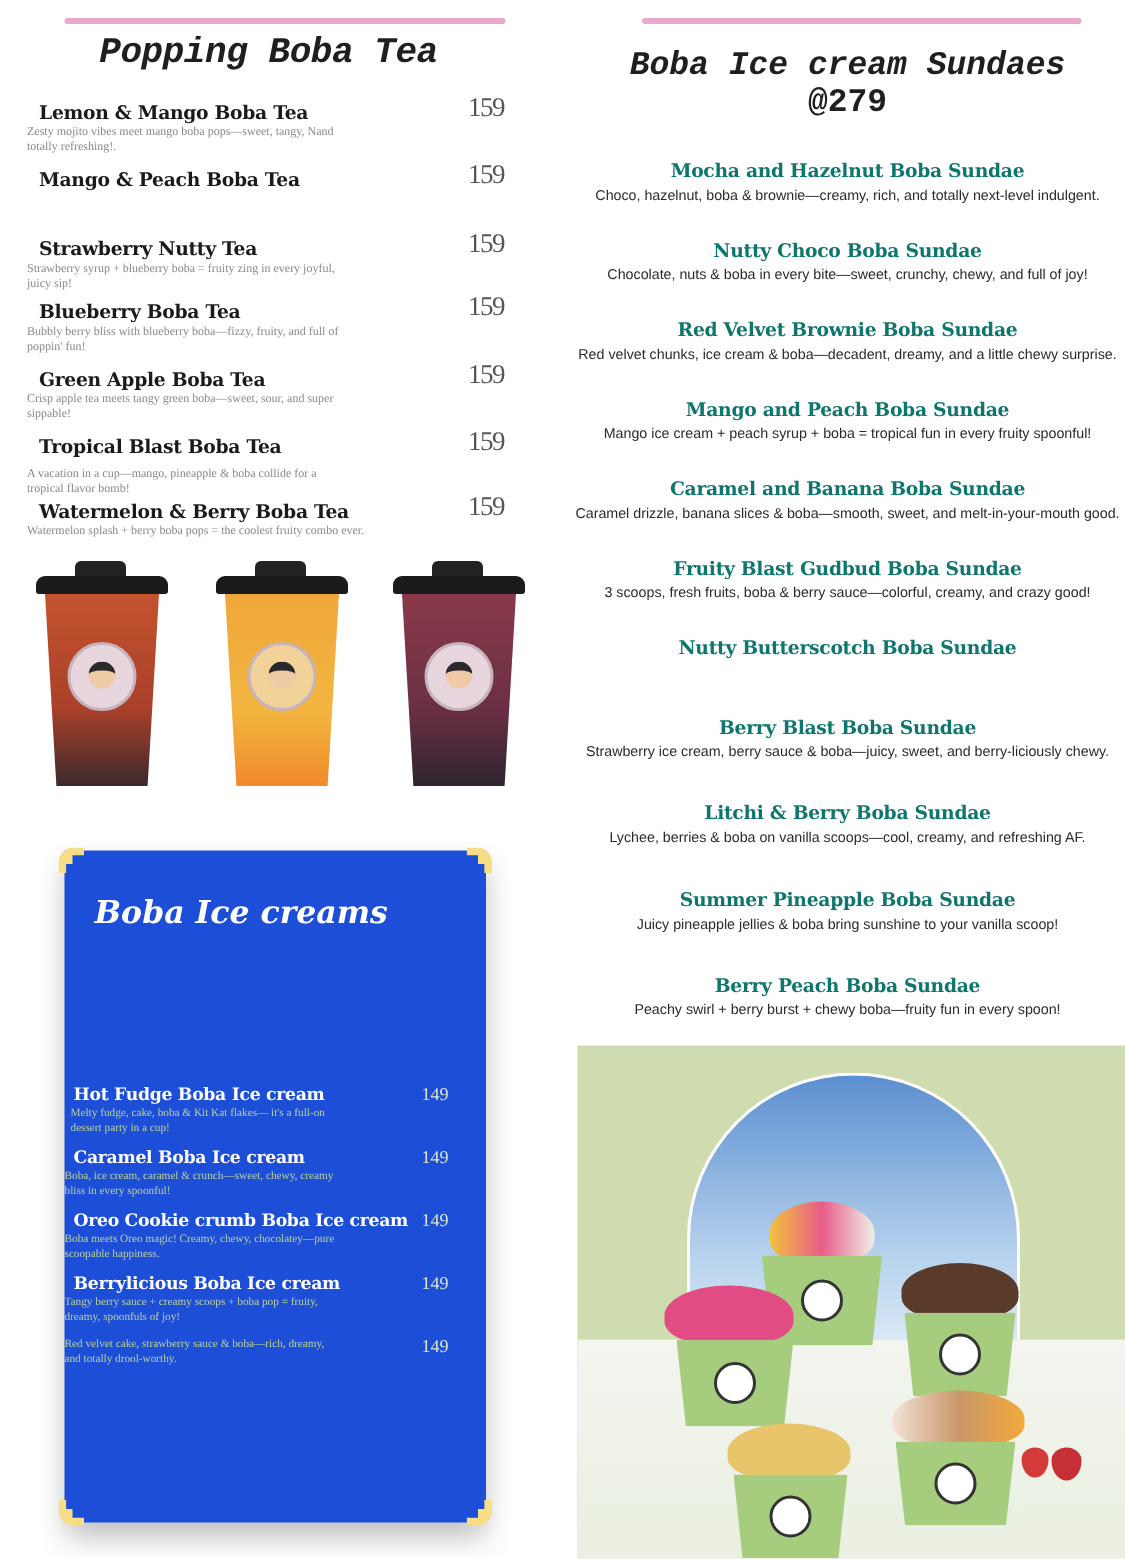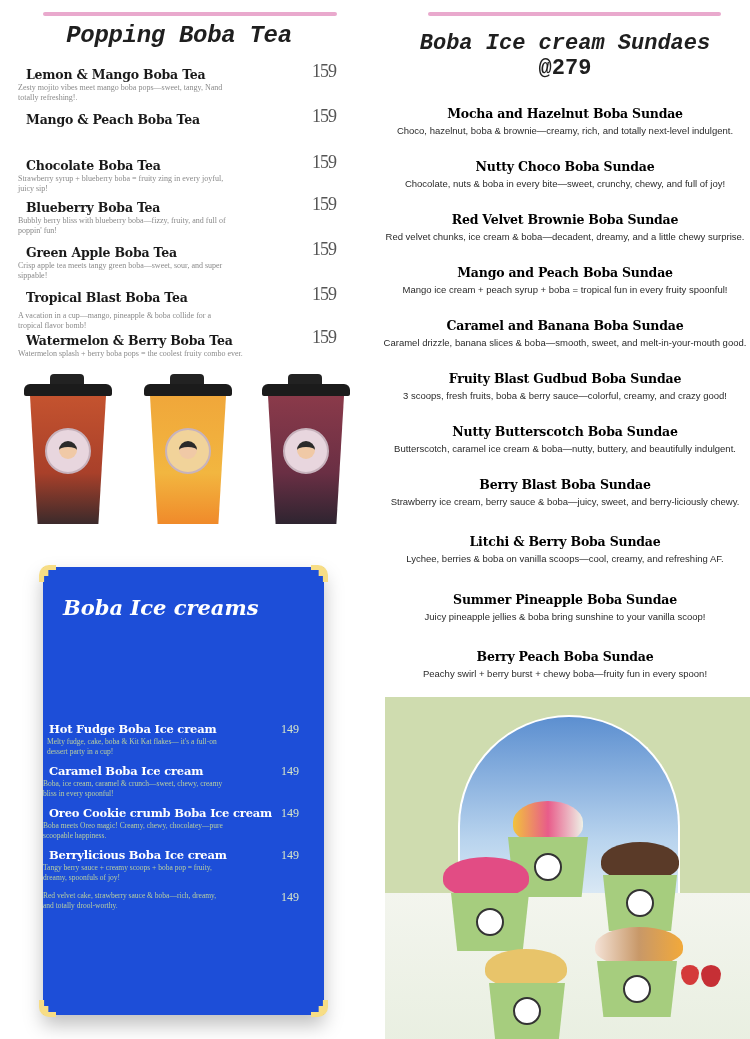--- a/index.html
+++ b/index.html
@@ -35,21 +35,21 @@
     .corner.br { right: -4px; bottom: -2px; border-bottom-right-radius: 10px; clip-path: polygon(70% 0,100% 0,100% 100%,0 100%,0 70%,45% 70%,45% 35%,70% 35%); }
     #ice-title { position: absolute; left: 20px; top: 28px; font-family: "DejaVu Serif", serif; font-style: italic; font-weight: bold; font-size: 21px; color: #ffffff; }
     .ice-item { position: absolute; left: 0; width: 262px; }
     .ice-name { font-family: "DejaVu Serif", serif; font-weight: bold; font-size: 11.5px; color: #ffffff; padding-left: 6px; letter-spacing: -0.2px; }
     .ice-desc { font-family: "Liberation Serif", serif; font-size: 7.5px; color: #b8cfa0; line-height: 10px; width: 180px; margin-top: 1px; }
     .ice-price { position: absolute; right: 6px; top: 0; font-family: "Liberation Serif", serif; font-size: 12px; color: #d8e6c8; }
 
     
     #sundae-title { position: absolute; left: 385px; width: 360px; top: 31px; font-size: 22px; line-height: 25px; }
     .sundae { position: absolute; left: 380px; width: 370px; text-align: center; }
-    .sundae-name { font-family: "DejaVu Serif", serif; font-size: 12.5px; color: #000000; font-weight: bold; letter-spacing: -0.2px; }
+    .sundae-name { font-family: "DejaVu Serif", serif; font-size: 12.5px; color: #0f766e; font-weight: bold; letter-spacing: -0.2px; }
     .sundae-desc { font-family: "Liberation Sans", sans-serif; font-size: 9.5px; color: #2a2a2a; margin-top: 4px; }
 
     
     .photo { position: absolute; left: 385px; top: 697px; width: 365px; height: 342px; background: #cfdcaf; overflow: hidden; }
     .photo .floor { position: absolute; left: 0; top: 196px; width: 100%; height: 150px; background: linear-gradient(#f3f5ee, #e9efe1); }
     .photo .arch { position: absolute; left: 73px; top: 18px; width: 222px; height: 178px; border-radius: 111px 111px 0 0; background: linear-gradient(#5c8fd0, #b9d4ee 70%, #d9e8f4); border: 2px solid #fff; border-bottom: none; }
     .tub { position: absolute; background: #a6cd7e; clip-path: polygon(0 0,100% 0,92% 100%,8% 100%); }
     .tub .badge { position: absolute; left: 50%; top: 50%; width: 28px; height: 28px; margin: -14px 0 0 -14px; border-radius: 50%; background: #fff; border: 2px solid #333; }
     .scoop { position: absolute; border-radius: 50% 50% 40% 40%; }
   </style>
@@ -65,21 +65,21 @@
   <div class="tea-item" style="top:67px;">
     <div class="tea-name">Lemon &amp; Mango Boba Tea</div>
     <div class="tea-desc">Zesty mojito vibes meet mango boba pops—sweet, tangy, Nand totally refreshing!.</div>
     <div class="tea-price">159</div>
   </div>
   <div class="tea-item" style="top:112px;">
     <div class="tea-name">Mango &amp; Peach Boba Tea</div>
     <div class="tea-price">159</div>
   </div>
   <div class="tea-item" style="top:158px;">
-    <div class="tea-name">Chocolate Boba Tea</div>
+    <div class="tea-name">Strawberry Nutty Tea</div>
     <div class="tea-desc">Strawberry syrup + blueberry boba = fruity zing in every joyful, juicy sip!</div>
     <div class="tea-price">159</div>
   </div>
   <div class="tea-item" style="top:200px;">
     <div class="tea-name">Blueberry Boba Tea</div>
     <div class="tea-desc">Bubbly berry bliss with blueberry boba—fizzy, fruity, and full of poppin' fun!</div>
     <div class="tea-price">159</div>
   </div>
   <div class="tea-item" style="top:245px;">
     <div class="tea-name">Green Apple Boba Tea</div>
@@ -184,21 +184,20 @@
   <div class="sundae" style="top:318px;">
     <div class="sundae-name">Caramel and Banana Boba Sundae</div>
     <div class="sundae-desc">Caramel drizzle, banana slices &amp; boba—smooth, sweet, and melt-in-your-mouth good.</div>
   </div>
   <div class="sundae" style="top:371px;">
     <div class="sundae-name">Fruity Blast Gudbud Boba Sundae</div>
     <div class="sundae-desc">3 scoops, fresh fruits, boba &amp; berry sauce—colorful, creamy, and crazy good!</div>
   </div>
   <div class="sundae" style="top:424px;">
     <div class="sundae-name">Nutty Butterscotch Boba Sundae</div>
-    <div class="sundae-desc">Butterscotch, caramel ice cream &amp; boba—nutty, buttery, and beautifully indulgent.</div>
   </div>
   <div class="sundae" style="top:477px;">
     <div class="sundae-name">Berry Blast Boba Sundae</div>
     <div class="sundae-desc">Strawberry ice cream, berry sauce &amp; boba—juicy, sweet, and berry-liciously chewy.</div>
   </div>
   <div class="sundae" style="top:534px;">
     <div class="sundae-name">Litchi &amp; Berry Boba Sundae</div>
     <div class="sundae-desc">Lychee, berries &amp; boba on vanilla scoops—cool, creamy, and refreshing AF.</div>
   </div>
   <div class="sundae" style="top:592px;">

